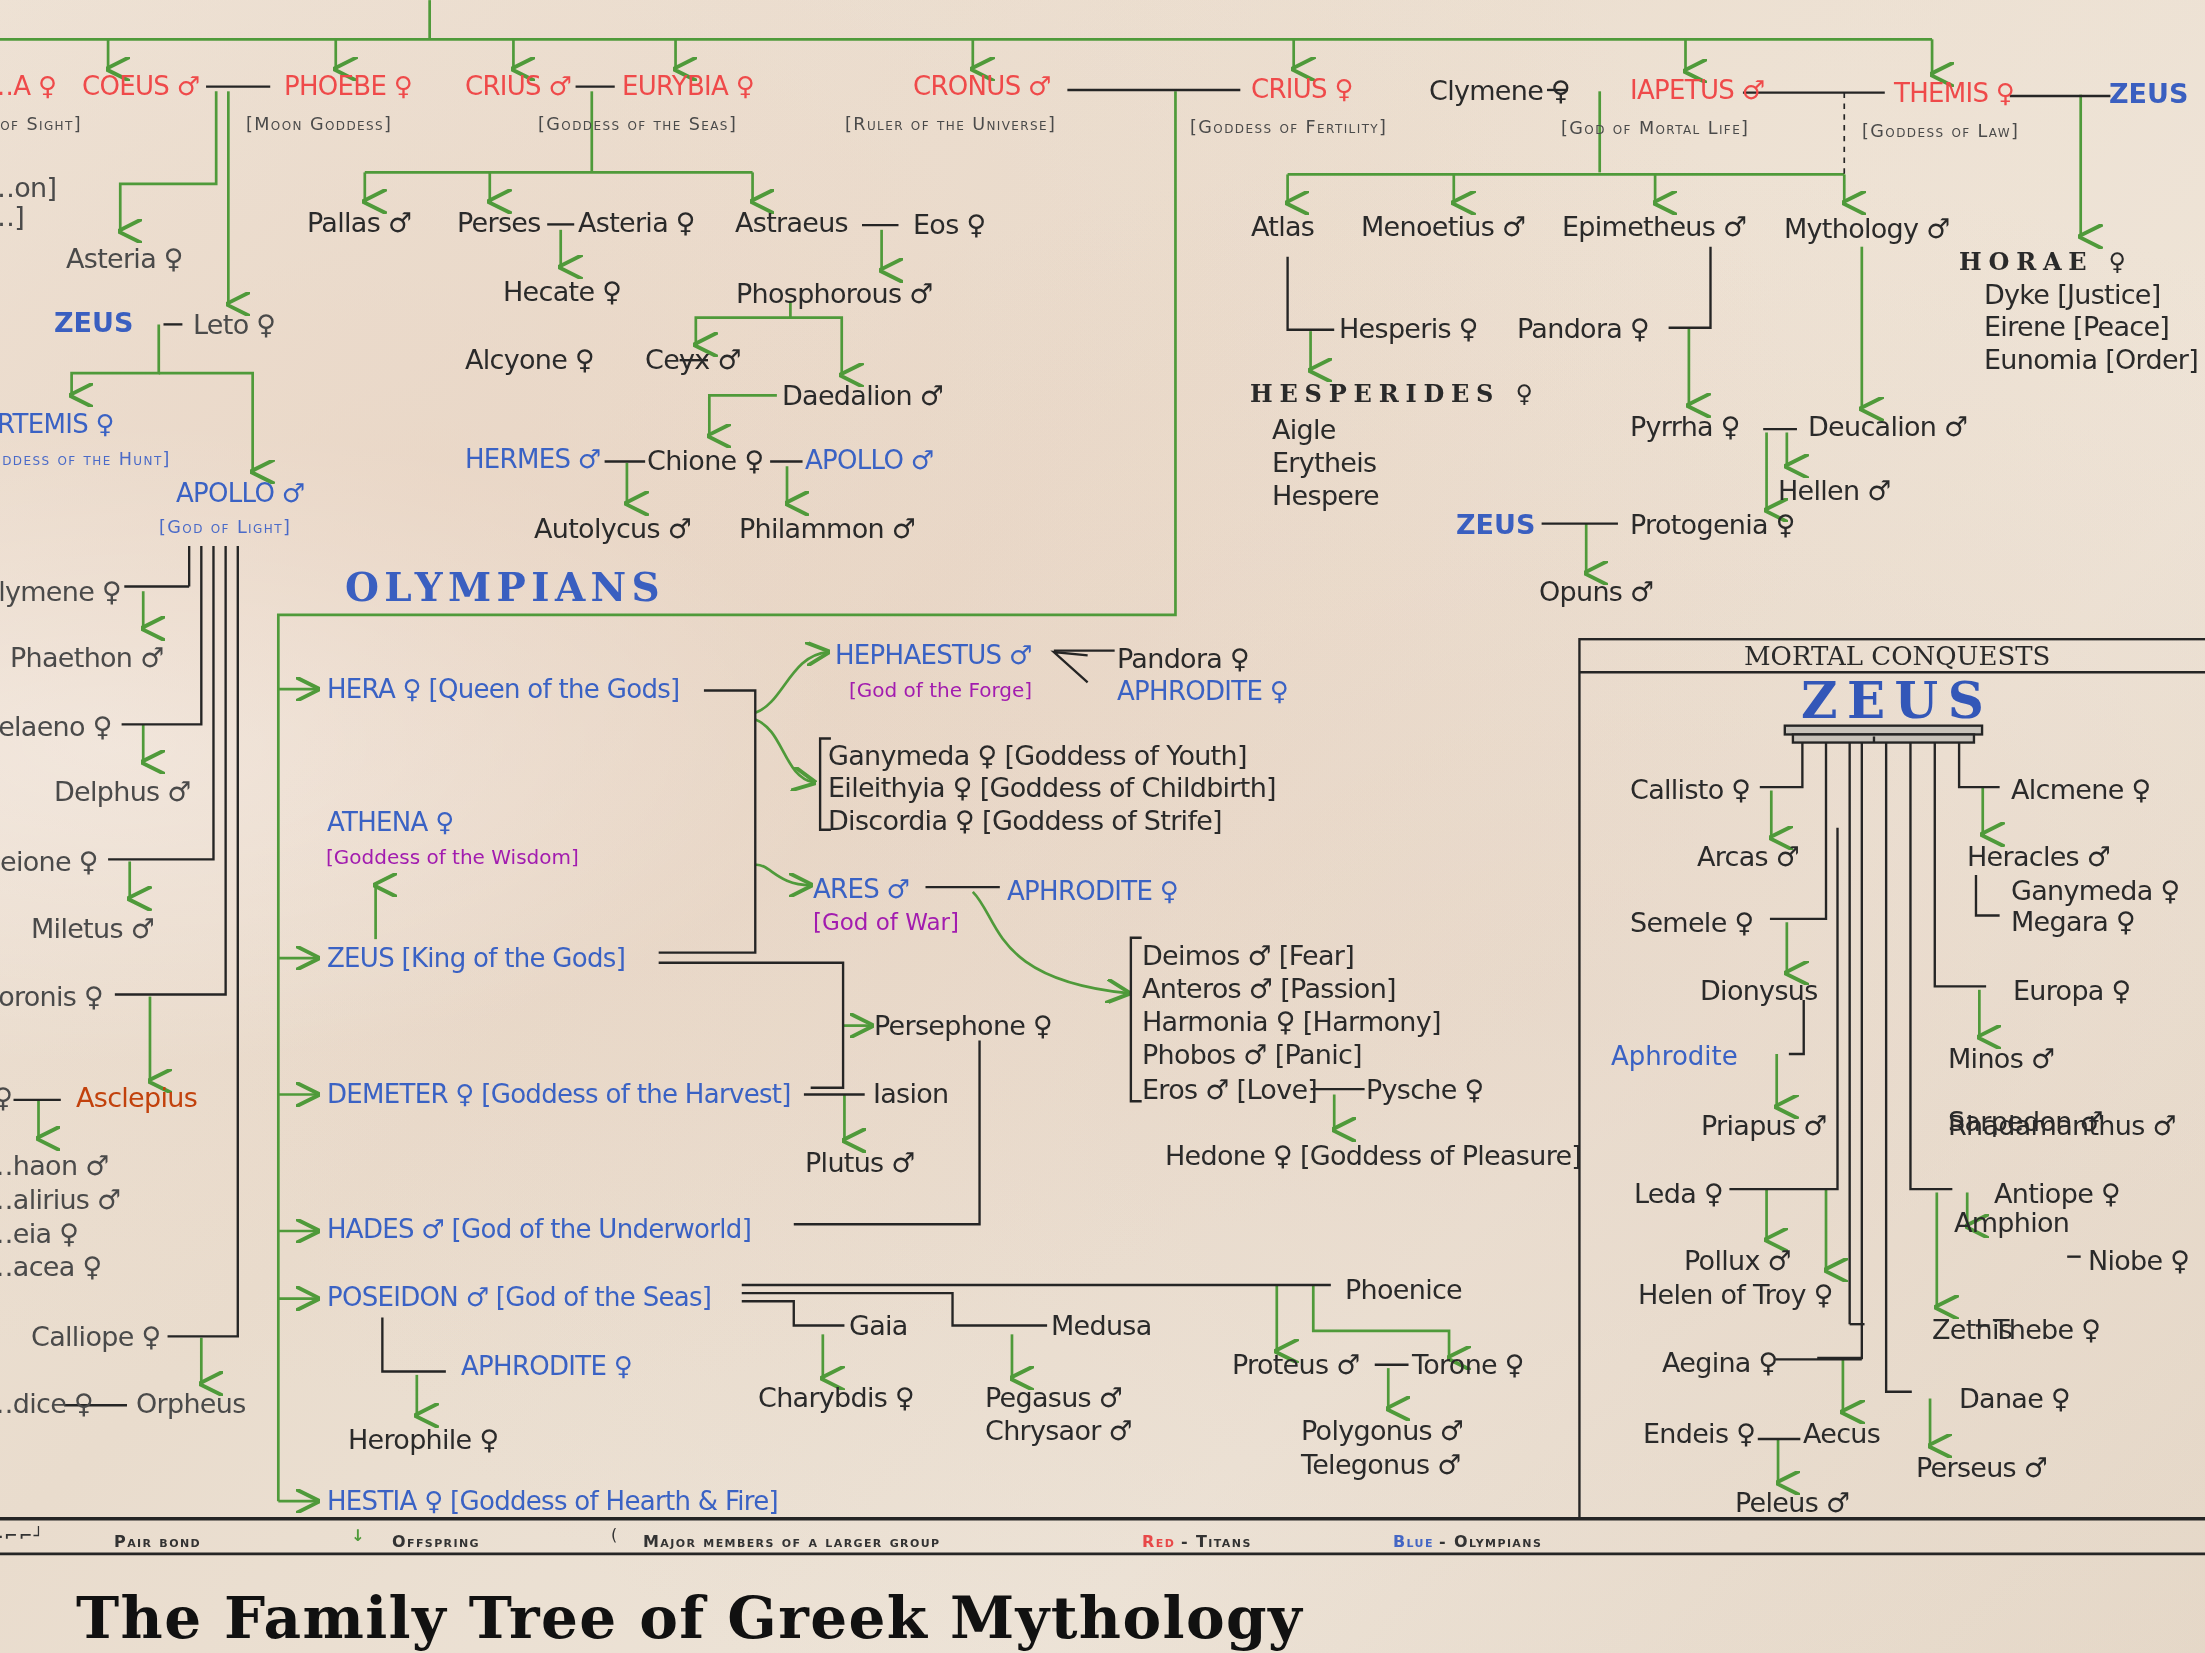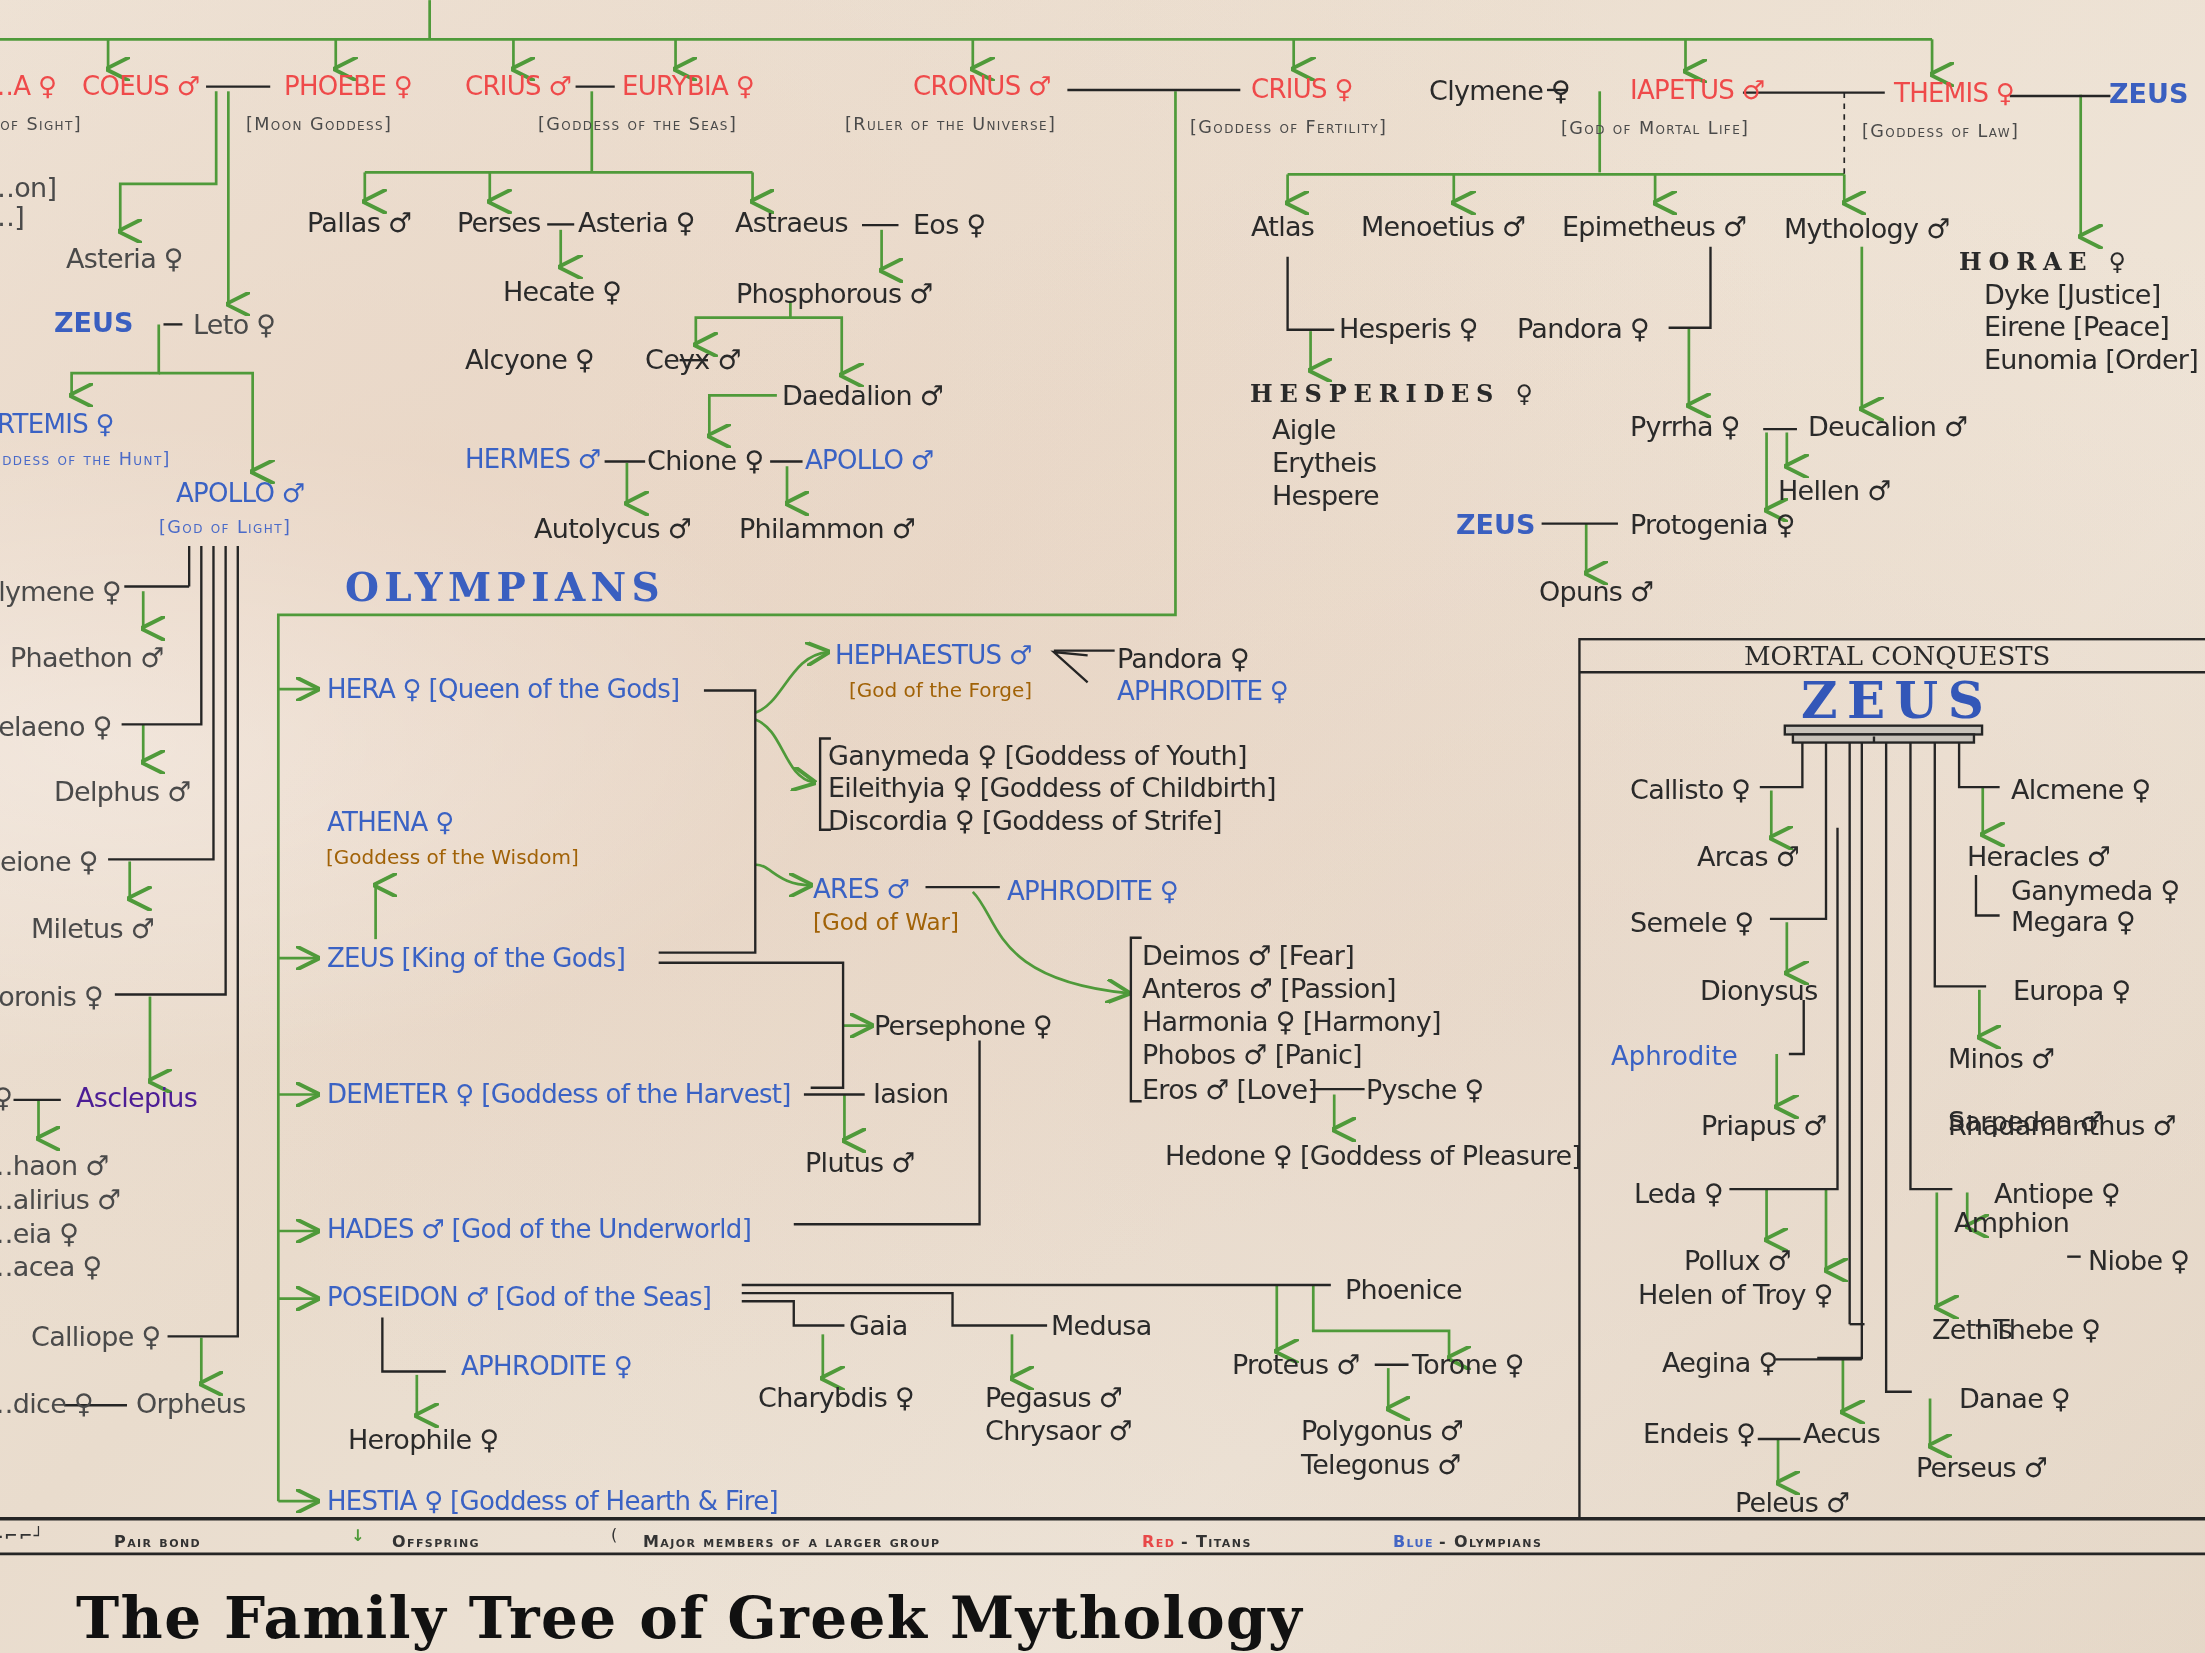--- a/index.html
+++ b/index.html
@@ -16,21 +16,21 @@
     color: #222;
   }
   svg.lines { position: absolute; left: 0; top: 0; width: 2205px; height: 1654px; pointer-events: none; }
   .t { position: absolute; white-space: nowrap; line-height: 1; }
   .n { font-size: 27px; color: #2a2a2a; letter-spacing: -0.7px; }
   .titan { font-size: 26px; color: #ef4a4a; letter-spacing: -0.7px; }
   .oly { font-size: 26px; color: #3a62c4; letter-spacing: -0.7px; }
   .olyb { font-size: 27px; color: #3a5fc0; font-weight: bold; }
   .sub { font-size: 17.6px; color: #4a4a4a; font-variant: small-caps; letter-spacing: 1.4px; }
   .subblue { font-size: 17.6px; color: #4a6ac8; font-variant: small-caps; letter-spacing: 1.4px; }
-  .olyitalic { font-size: 23px; color: #a16207; }
+  .olyitalic { font-size: 23px; color: #a21caf; }
   .group { font-family: "DejaVu Serif", serif; font-size: 24px; color: #2a2a2a; letter-spacing: 6.8px; font-weight: bold; }
   .section-title { font-family: "DejaVu Serif", serif; font-size: 39px; color: #3a5fc0; letter-spacing: 5.4px; font-weight: bold; }
   .mc-title { font-family: "DejaVu Serif", serif; font-size: 26px; color: #2a2a2a; letter-spacing: 0px; }
   .mc-zeus { font-family: "DejaVu Serif", serif; font-size: 50px; color: #3357b8; letter-spacing: 9.5px; font-weight: bold; }
   .legend { font-size: 16px; color: #333; font-variant: small-caps; letter-spacing: 1.4px; font-weight: bold; }
   .legend-red { color: #e84848; }
   .legend-blue { color: #4466c4; }
   .main-title { font-family: "DejaVu Serif", serif; font-size: 58px; font-weight: bold; color: #111; letter-spacing: 1.4px; }
 </style>
 </head>
@@ -267,21 +267,21 @@
 <div class="t oly" style="left:176px;top:480px">APOLLO ♂</div>
 <div class="t subblue" style="left:159px;top:519px">[God of Light]</div>
 
 <div class="t n" style="left:-20px;top:578px;color:#4a4a4a">Clymene ♀</div>
 <div class="t n" style="left:10px;top:644px;color:#4a4a4a">Phaethon ♂</div>
 <div class="t n" style="left:-20px;top:713px;color:#4a4a4a">Celaeno ♀</div>
 <div class="t n" style="left:54px;top:778px;color:#4a4a4a">Delphus ♂</div>
 <div class="t n" style="left:-20px;top:848px;color:#4a4a4a">Deione ♀</div>
 <div class="t n" style="left:31px;top:915px;color:#4a4a4a">Miletus ♂</div>
 <div class="t n" style="left:-20px;top:983px;color:#4a4a4a">Coronis ♀</div>
-<div class="t n" style="left:76px;top:1084px;color:#4c1d95">Asclepius</div>
+<div class="t n" style="left:76px;top:1084px;color:#c2410c">Asclepius</div>
 <div class="t n" style="left:-6.8px;top:1084px;color:#4a4a4a">♀</div>
 <div class="t n" style="left:-13.5px;top:1152px;color:#4a4a4a">…haon ♂</div>
 <div class="t n" style="left:-13.5px;top:1186px;color:#4a4a4a">…alirius ♂</div>
 <div class="t n" style="left:-13.5px;top:1220px;color:#4a4a4a">…eia ♀</div>
 <div class="t n" style="left:-13.5px;top:1253px;color:#4a4a4a">…acea ♀</div>
 <div class="t n" style="left:31px;top:1323px;color:#4a4a4a">Calliope ♀</div>
 <div class="t n" style="left:-13.5px;top:1390px;color:#4a4a4a">…dice ♀</div>
 <div class="t n" style="left:136px;top:1390px;color:#4a4a4a">Orpheus</div>
 
 <div class="t n" style="left:307px;top:209px">Pallas ♂</div>

